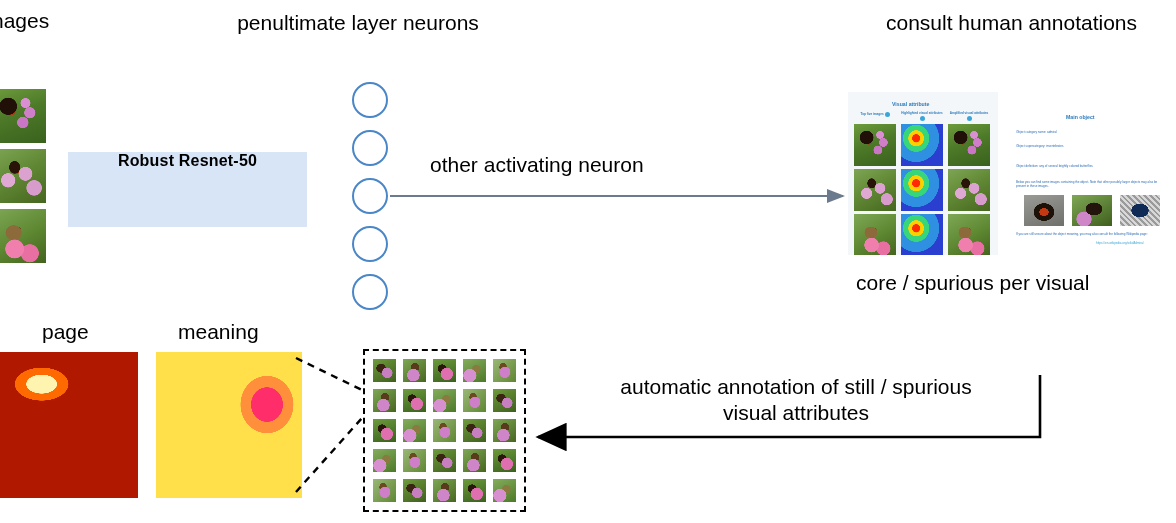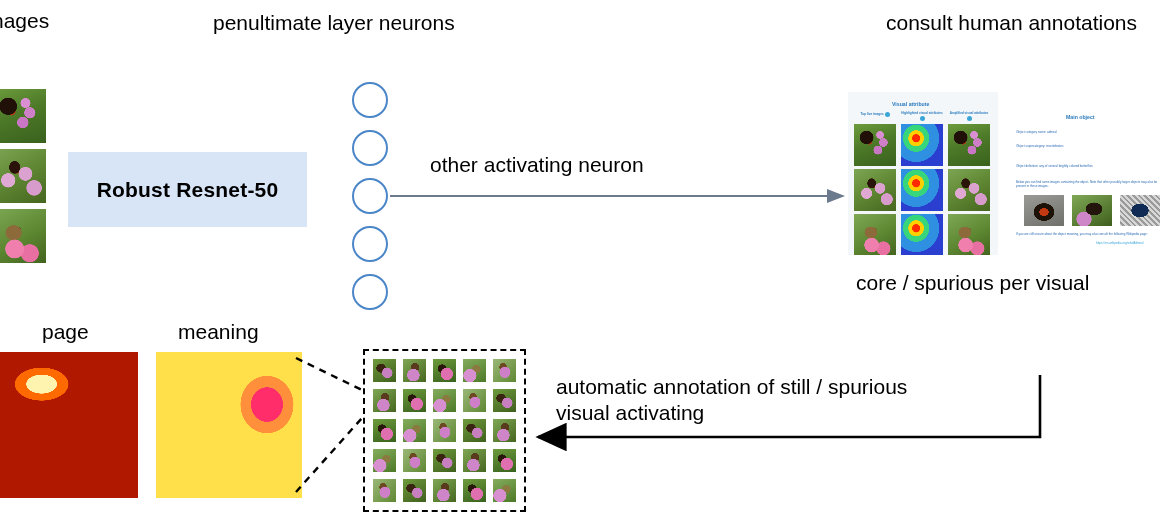--- a/index.html
+++ b/index.html
@@ -5,21 +5,21 @@
   html,body{margin:0;padding:0;}
   body{
     width:1176px;height:523px;background:#ffffff;
     font-family:"Liberation Sans",sans-serif;
     color:#000;overflow:hidden;position:relative;
   }
   .stage{position:absolute;inset:0;}
   .abs{position:absolute;}
 
   .label{font-size:21px;line-height:26px;color:#000;white-space:nowrap;}
-  .label.center{}
+  .label.center{text-align:center;}
   .label em{font-style:italic;}
 
   
   .thumb{
     position:absolute;overflow:hidden;background:#4f7a2a;
     border:0;
   }
 
   
   .photo-a{background:
@@ -38,22 +38,22 @@
       linear-gradient(150deg,#7da553 0%,#5f8733 50%,#46661f 100%);}
   .photo-c{background:
       radial-gradient(circle at 42% 74%, #f07fae 0 18%, transparent 19%),
       radial-gradient(circle at 70% 82%, #e86fa2 0 15%, transparent 16%),
       radial-gradient(ellipse at 40% 44%, #8d6a3a 0 17%, transparent 18%),
       radial-gradient(ellipse at 48% 40%, #6d4d26 0 8%, transparent 9%),
       linear-gradient(150deg,#7fa855 0%,#5d8731 55%,#43631e 100%);}
 
   
   .model-box{
-    display:flex;align-items:center;justify-content:center;
-    font-weight:bold;font-size:21px;letter-spacing:.2px;
+    display:flex;align-items:flex-start;justify-content:center;
+    font-weight:bold;font-size:16px;letter-spacing:.2px;
   }
 
   
   .neuron{
     position:absolute;width:36px;height:36px;border-radius:50%;
     border:2.5px solid #4a86c8;box-sizing:border-box;background:transparent;
   }
 
   
   svg.overlay{position:absolute;left:0;top:0;width:1176px;height:523px;pointer-events:none;}
@@ -207,21 +207,21 @@
 
     <div class="gt gp5" style="left:8px;top:128px;"></div>
     <div class="gt gp1" style="left:38px;top:128px;"></div>
     <div class="gt gp2" style="left:68px;top:128px;"></div>
     <div class="gt gp3" style="left:98px;top:128px;"></div>
     <div class="gt gp4" style="left:128px;top:128px;"></div>
   </div>
 
   <div class="abs label center" style="left:556px;top:374px;width:480px;">
     <div>automatic annotation of still / spurious</div>
-    <div>visual activating</div>
+    <div>visual attributes</div>
   </div>
 
   <svg class="overlay" viewBox="0 0 1176 523">
     <defs>
       <marker id="arrowGrey" markerWidth="9" markerHeight="7" refX="8" refY="3.5" orient="auto">
         <polygon points="0 0, 9 3.5, 0 7" fill="#6b7a8c"></polygon>
       </marker>
       <marker id="arrowBlack" markerWidth="12" markerHeight="11" refX="11" refY="5.5" orient="auto">
         <polygon points="0 0, 12 5.5, 0 11" fill="#000000"></polygon>
       </marker>

